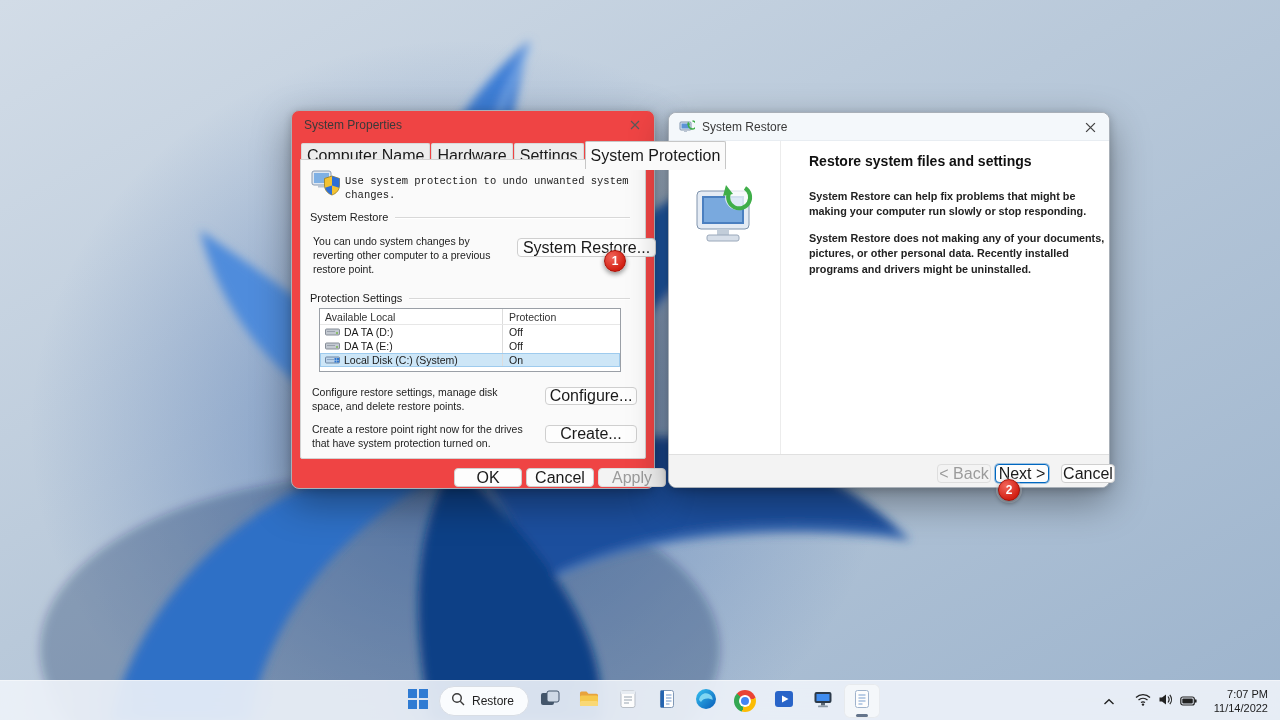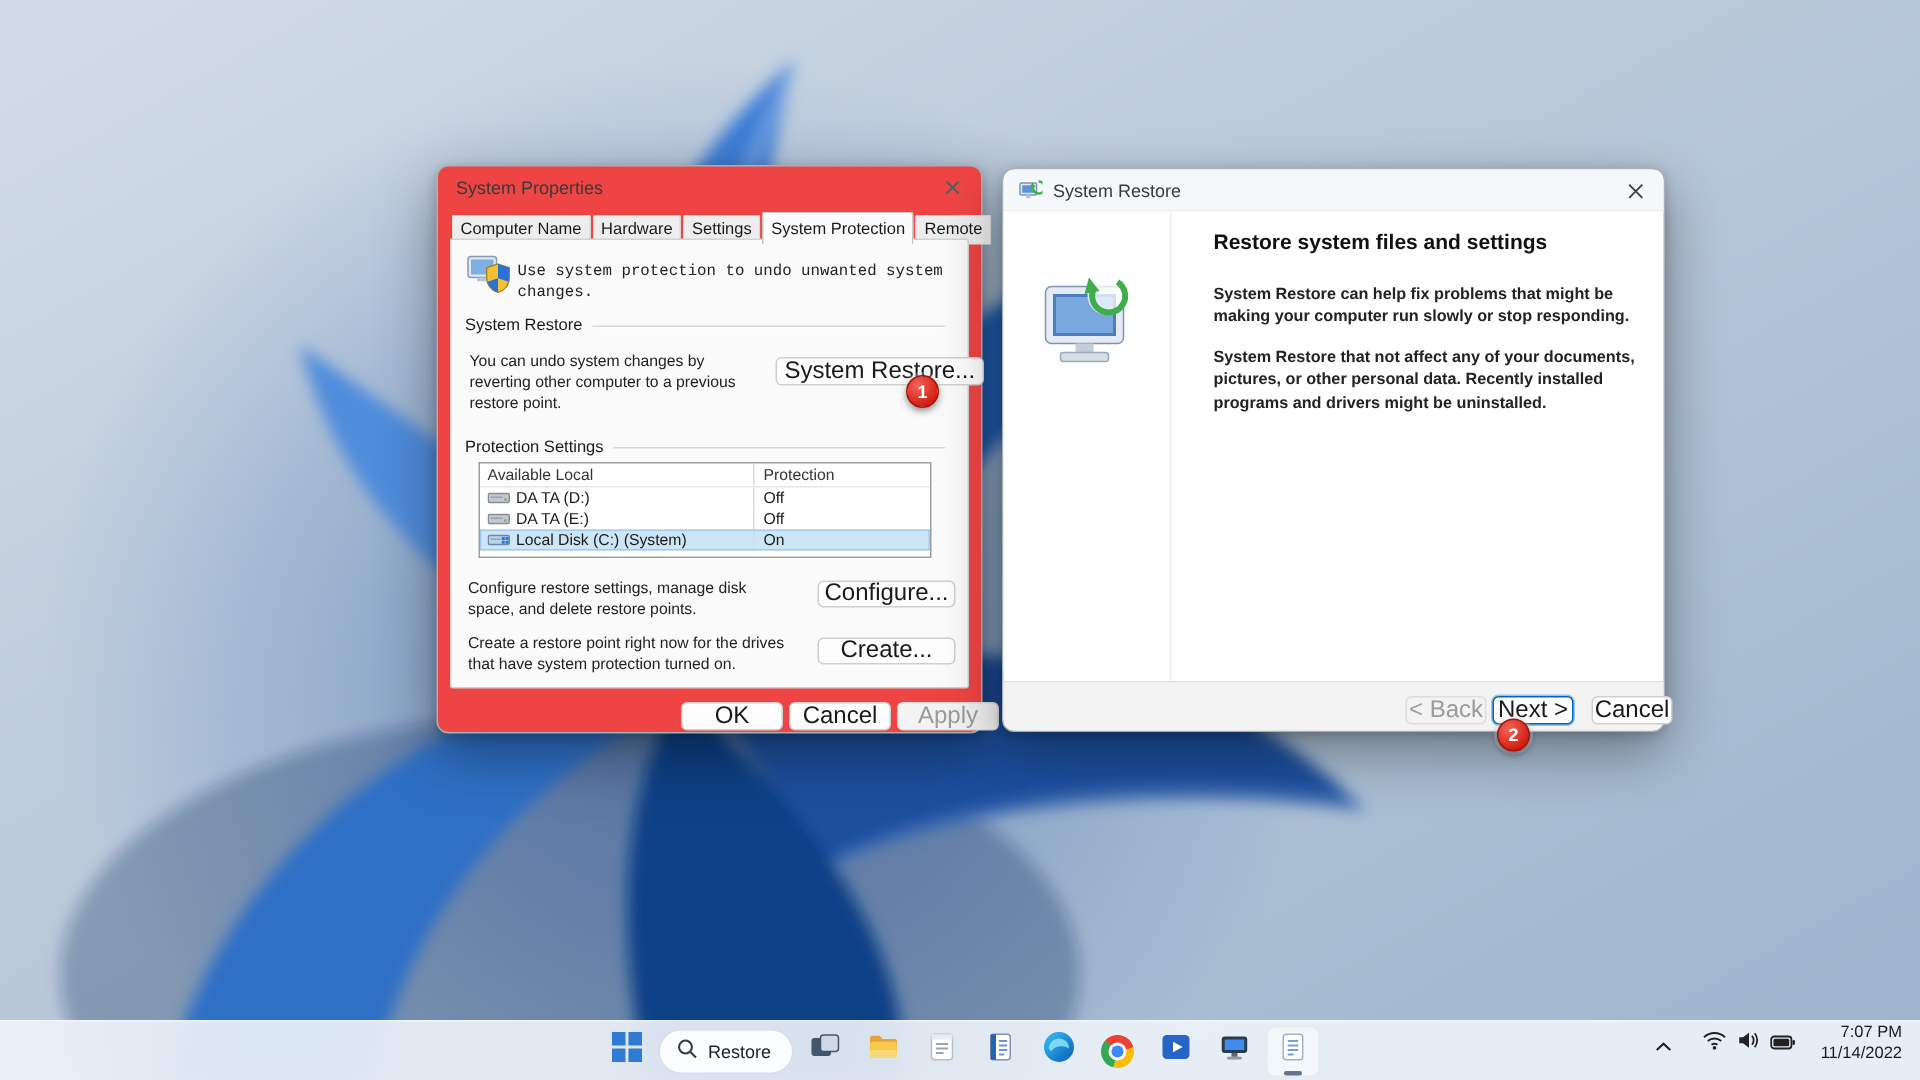--- a/index.html
+++ b/index.html
@@ -19,21 +19,21 @@
   .close-btn svg { display:block; }
 
   .btn { position:absolute; display:flex; align-items:center; justify-content:center; font-size:16px; color:#1a1a1a;
          background:#fdfdfd; border:1px solid #cfcfcf; border-radius:4px; white-space:nowrap;margin-left:16px; }
   .btn.default { border:1px solid #0067c0; box-shadow:0 0 0 1px rgba(0,103,192,.35); }
   .btn.disabled { color:#9b9b9b; background:#f3f3f3; border-color:#dedede; }
 
   
   #sys-props { left:291px; top:110px; width:364px; height:379px; background:#ef4444; font-size:11px; color:#1a1a1a; }
   #sys-props .tabs { position:absolute; left:9px; top:30px; display:flex; align-items:flex-end; }
-  #sys-props .tab { font-size:11px; padding:3px 5px 4px; border:1px solid #d9d9d9; border-bottom:none; background:#ededed; color:#1a1a1a; margin-right:1px; border-radius:2px 2px 0 0; position:relative; white-space:nowrap; }
+  #sys-props .tab { font-size:16px; padding:3px 5px 4px; border:1px solid #d9d9d9; border-bottom:none; background:#ededed; color:#1a1a1a; margin-right:1px; border-radius:2px 2px 0 0; position:relative; white-space:nowrap; }
   #sys-props .tab.active { background:#fafafa; border-color:#c6c6c6; padding-top:5px; z-index:3; box-shadow:0 1px 0 #fafafa; }
   #sys-props .tabpage { position:absolute; left:8px; right:8px; top:48px; height:300px; background:#fafafa; border:1px solid #d2d2d2; border-radius:0 2px 2px 2px; }
 
   .group-head { position:absolute; display:flex; align-items:center; gap:7px; }
   .group-head .gh-label { white-space:nowrap; color:#1a1a1a; }
   .group-head .gh-line { flex:1; height:1px; background:#d8d8d8; box-shadow:0 1px 0 #ffffff; }
 
   .small-text { position:absolute; font-size:10.5px; line-height:1.32; color:#222; }
 
   .ps-table { position:absolute; left:27px; top:197px; width:302px; height:64px; background:#ffffff; border:1px solid #9a9fa6; font-size:10.5px; }
@@ -68,21 +68,21 @@
   .tb-btn { width:36px; height:34px; border-radius:6px; display:flex; align-items:center; justify-content:center; position:relative; }
   .tb-btn.active-app { background:rgba(255,255,255,.55); box-shadow:inset 0 0 0 1px rgba(0,0,0,.05); }
   .tb-btn.active-app::after { content:""; position:absolute; bottom:1px; left:50%; transform:translateX(-50%);
                width:12px; height:3px; border-radius:2px; background:#64748b; }
   .search-pill { height:30px; padding:0 14px 0 11px; border-radius:15px; background:rgba(255,255,255,.88);
                border:1px solid #d9dee5; display:flex; align-items:center; gap:7px; font-size:12px; color:#222; }
   .chrome-ico { width:22px; height:22px; border-radius:50%; position:relative;
                background:conic-gradient(from -45deg, #ea4335 0 120deg, #fbbc05 120deg 240deg, #34a853 240deg 360deg); }
   .chrome-ico::before { content:""; position:absolute; inset:5px; border-radius:50%; background:#fff; }
   .chrome-ico::after { content:""; position:absolute; inset:7px; border-radius:50%; background:#4285f4; }
-  .tb-right { position:absolute; right:8px; top:0; height:100%; display:flex; align-items:flex-start; gap:6px; }
+  .tb-right { position:absolute; right:8px; top:0; height:100%; display:flex; align-items:center; gap:6px; }
   .tray-pill { display:flex; align-items:center; gap:7px; padding:6px 7px; border-radius:6px; }
   .clock { text-align:right; font-size:11px; color:#1b1b1b; line-height:14px; padding:0 4px; }
 </style>
 </head>
 <body>
 
 <div id="stage">
 
   <div id="wallpaper">
     <svg viewBox="0 0 1280 720" preserveAspectRatio="none">
@@ -251,21 +251,21 @@
           <rect x="14" y="54" width="32" height="6" rx="2" fill="#d7dfe9" stroke="#9aa8ba"></rect>
           <circle cx="45" cy="16" r="13" fill="rgba(255,255,255,0.75)"></circle>
           <path d="M52,7 A11,11 0 1 1 36,12" stroke="#3fae49" stroke-width="4" fill="none"></path>
           <path d="M33,4 L40,13 L30,15 Z" fill="#3fae49"></path>
         </svg>
       </div>
     </div>
 
     <div class="wizard-heading">Restore system files and settings</div>
     <div class="wizard-p" style="top:76px; width:300px;">System Restore can help fix problems that might be making your computer run slowly or stop responding.</div>
-    <div class="wizard-p" style="top:118px; width:308px;">System Restore that not affect any of your documents, pictures, or other personal data. Recently installed programs and drivers might be uninstalled.</div>
+    <div class="wizard-p" style="top:118px; width:308px;">System Restore does not making any of your documents, pictures, or other personal data. Recently installed programs and drivers might be uninstalled.</div>
 
     <div class="footer"></div>
     <button class="btn disabled" style="left:252px; top:351px; width:54px; height:19px;">&lt; Back</button>
     <button class="btn default" style="left:310px; top:351px; width:54px; height:19px;">Next &gt;</button>
     <button class="btn" style="left:376px; top:351px; width:54px; height:19px;">Cancel</button>
   </div>
 
   <div class="badge" style="left:604px; top:250px;">1</div>
   <div class="badge" style="left:998px; top:479px;">2</div>
 

